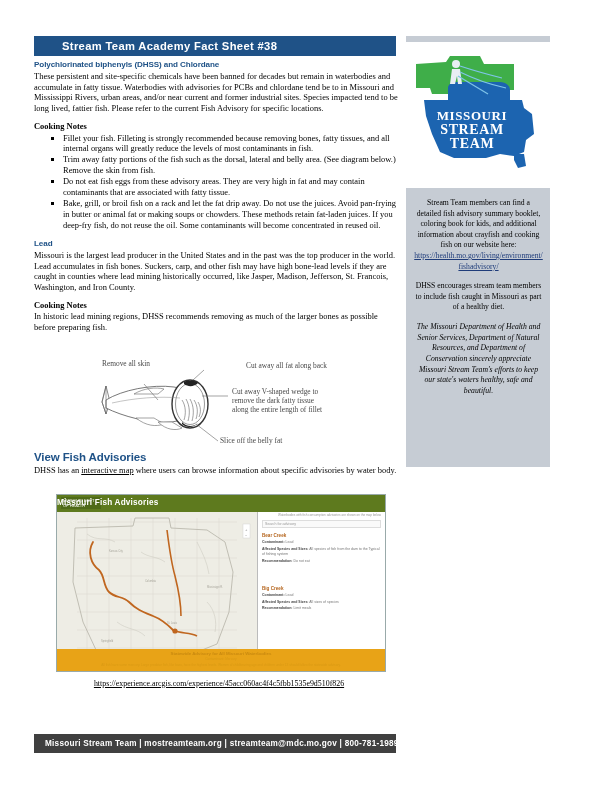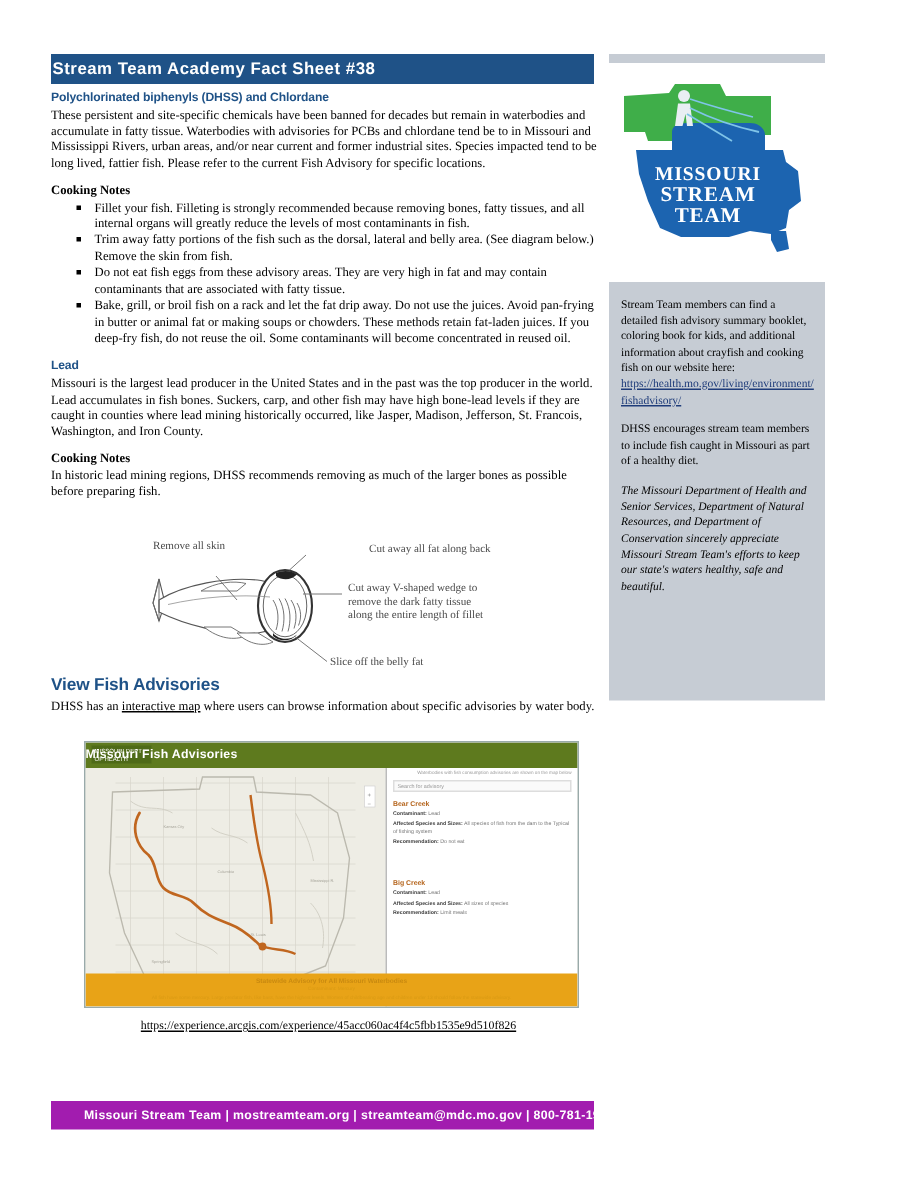--- a/index.html
+++ b/index.html
@@ -29,21 +29,21 @@
     top: 36px;
     width: 362px;
     height: 20px;
     background: #1F5287;
     color: #FFFFFF;
     font-family: "Liberation Sans", sans-serif;
     font-size: 11.2px;
     font-weight: bold;
     letter-spacing: 0.35px;
     line-height: 20px;
-    padding-left: 1px;
+    padding-left: 28px;
     box-sizing: border-box;
     white-space: nowrap;
   }
 
   
   .main-col {
     position: absolute;
     left: 34px;
     top: 60px;
     width: 367px;
@@ -123,21 +123,21 @@
     height: 146px;
     background: #FFFFFF;
   }
   .sidebar-text {
     padding: 10px 7px 0 8px;
     font-family: "Liberation Serif", serif;
     font-size: 7.7px;
     line-height: 10.6px;
     color: #000;
   }
-  .sidebar-text p { margin: 0 0 9px 0; }
+  .sidebar-text p { margin: 0 0 9px 0; text-align: center; }
   .sidebar-text a {
     color: #1F3C7A;
     text-decoration: underline;
     word-break: break-all;
   }
   .sidebar-italic {
     font-style: italic;
     font-family: "Liberation Serif", serif;
     font-size: 7.7px;
     line-height: 10.7px;
@@ -309,27 +309,27 @@
     text-decoration: underline;
   }
 
   
   .footer-bar {
     position: absolute;
     left: 34px;
     top: 734px;
     width: 362px;
     height: 19px;
-    background: #a21caf;
+    background: #404040;
     color: #FFFFFF;
     font-family: "Liberation Sans", sans-serif;
     font-size: 8.2px;
     font-weight: bold;
     line-height: 19px;
-    padding-left: 22px;
+    padding-left: 11px;
     box-sizing: border-box;
     letter-spacing: 0.25px;
     white-space: nowrap;
   }
 </style>
 </head>
 <body>
 
 <div class="page">
 

